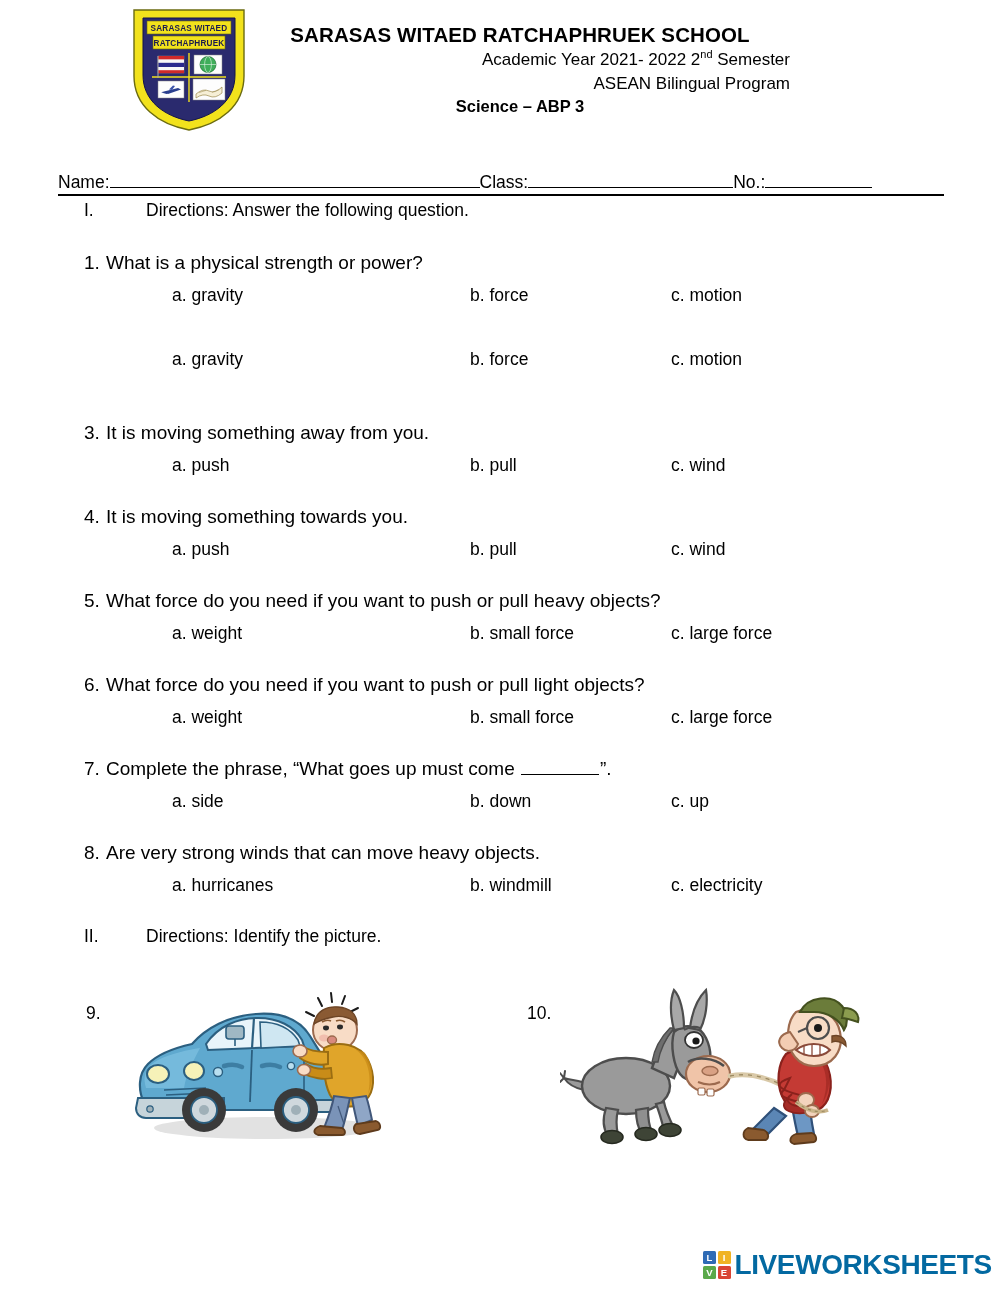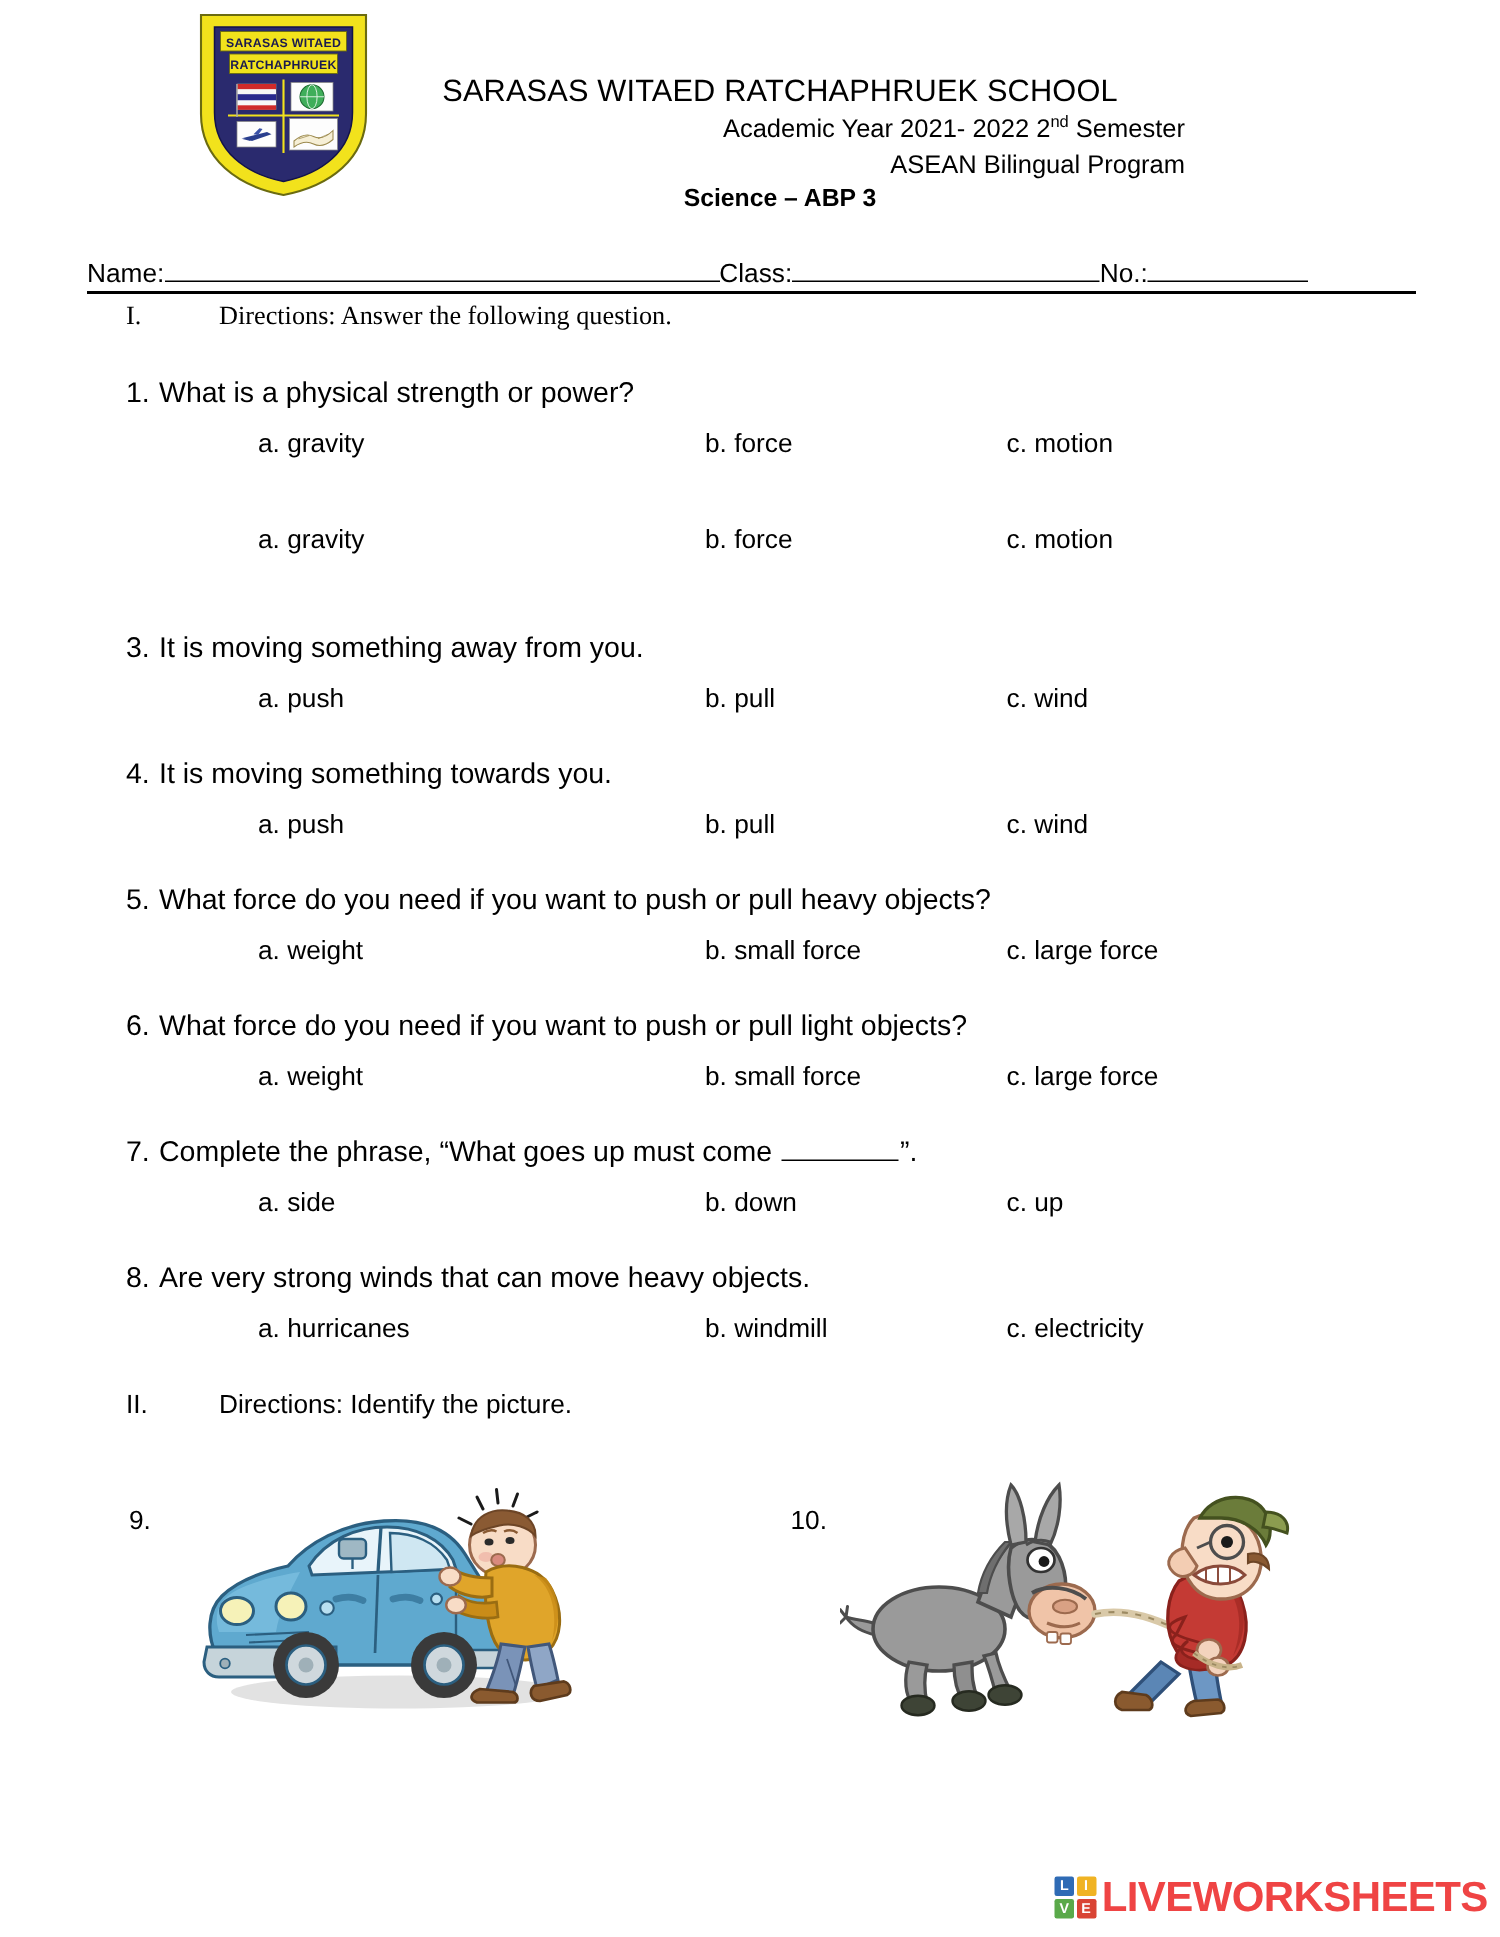--- a/index.html
+++ b/index.html
@@ -33,25 +33,24 @@
   }
   .header-text {
     position: absolute;
     left: 250px;
     top: 22px;
     width: 540px;
     text-align: center;
   }
   .school-name {
     font-size: 20.5px;
-    font-weight: normal;
+    font-weight: bold;
     letter-spacing: 0.1px;
     line-height: 1.28;
     white-space: nowrap;
-    margin-top: 26px;
   }
   .header-line {
     font-size: 17px;
     line-height: 1.38;
     font-weight: normal;
     text-align: right;
   }
   .header-line sup {
     font-size: 11px;
     vertical-align: super;
@@ -179,21 +178,21 @@
     border-radius: 1.5px;
     line-height: 1;
   }
   .lw-t-l { background: #2f6bb5; }
   .lw-t-i { background: #f0b323; }
   .lw-t-v { background: #5aa94a; }
   .lw-t-e { background: #d94434; }
   .lw-word {
     font-size: 28px;
     font-weight: bold;
-    color: #ef4444;
+    color: #0369a1;
     letter-spacing: -0.4px;
     font-family: "Liberation Sans", sans-serif;
   }
 </style>
 </head>
 <body>
 
 <div class="header">
 
   <div class="logo-wrap">
@@ -250,21 +249,21 @@
     <div class="header-line"><span>Academic Year 2021- 2022 2</span><sup>nd</sup><span> Semester</span></div>
     <div class="header-line">ASEAN Bilingual Program</div>
     <div class="header-bold">Science – ABP 3</div>
   </div>
 </div>
 
 <div class="name-row"><span class="fld-label">Name:</span><span class="fld-blank blank-name"></span><span class="fld-label">Class:</span><span class="fld-blank blank-class"></span><span class="fld-label">No.:</span><span class="fld-blank blank-no"></span></div>
 
 <div class="rule"></div>
 
-<div class="section-head" style="left:84px; top:200px;font-family:Liberation Serif, serif;"><span class="roman">I.</span><span>Directions:  Answer the following question.</span></div>
+<div class="section-head" style="left:84px; top:200px;"><span class="roman">I.</span><span>Directions:  Answer the following question.</span></div>
 
 <div class="question" style="top:252px;">
   <div class="q-text"><span class="q-num">1.</span><span>What is a physical strength or power?</span></div>
   <div class="q-options">
     <span class="opt opt-a">a. gravity</span>
     <span class="opt opt-b">b. force</span>
     <span class="opt opt-c">c. motion</span>
   </div>
 </div>
 

